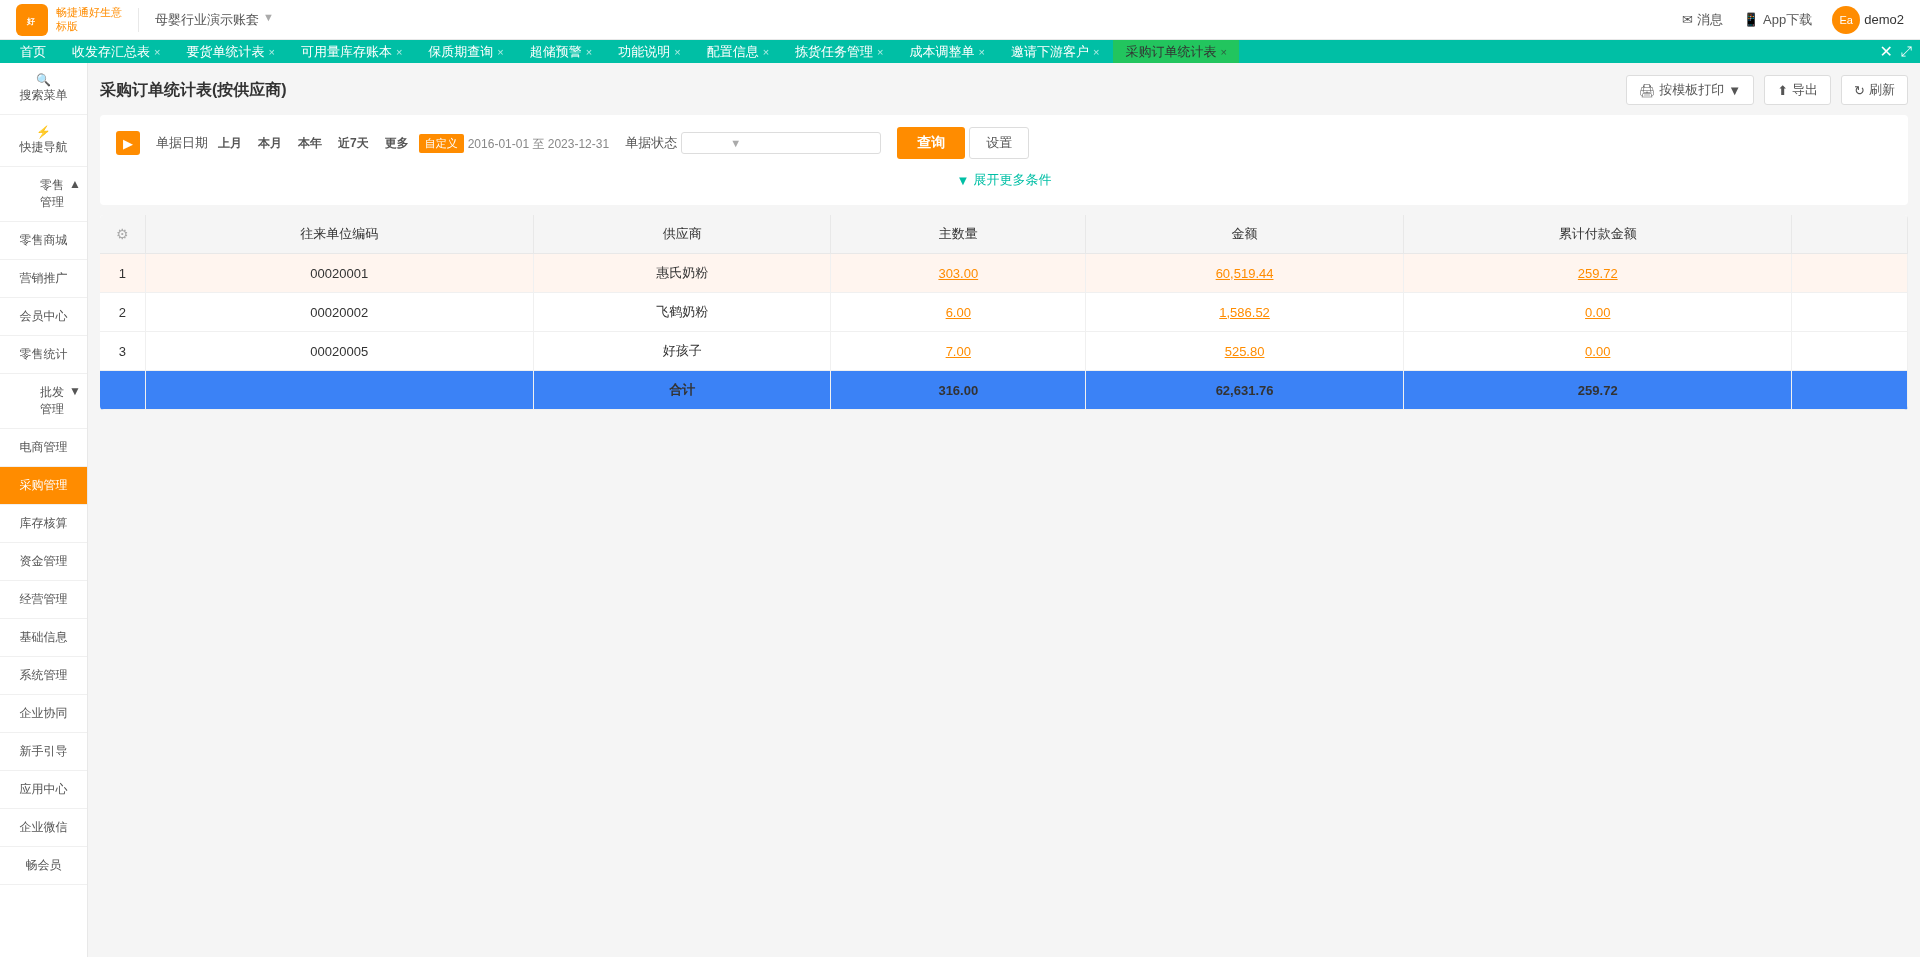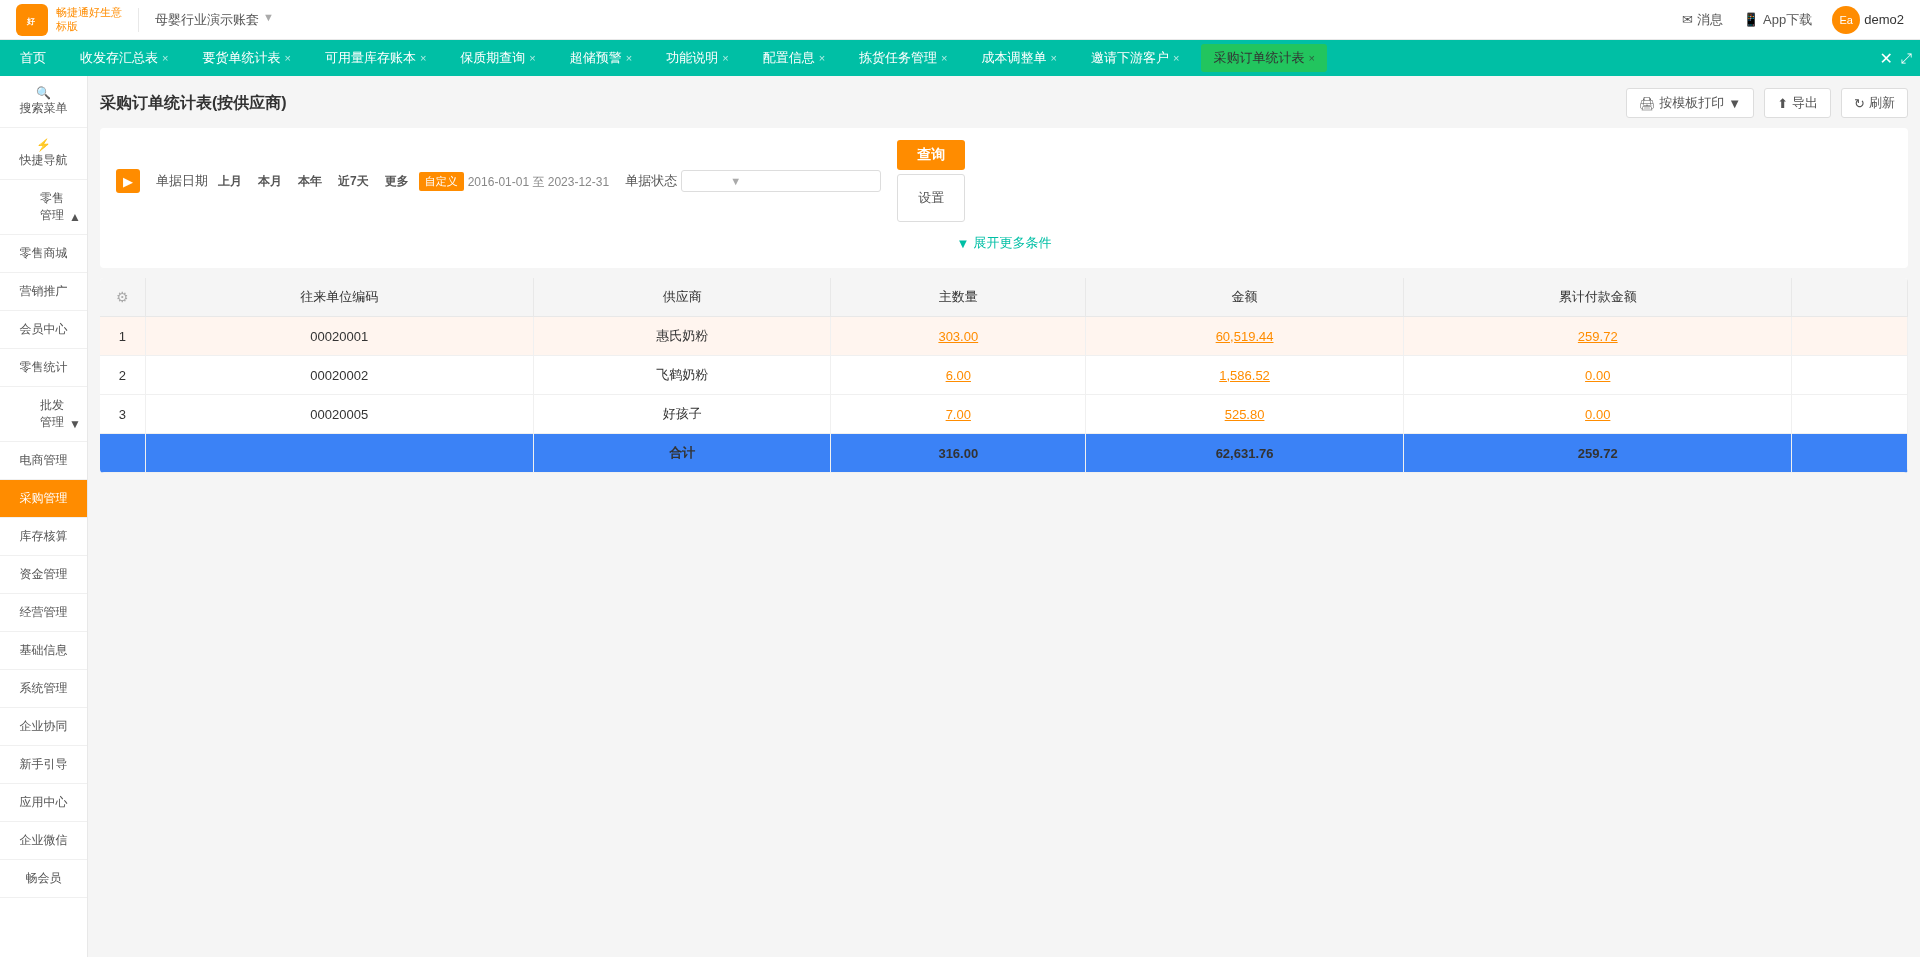--- a/index.html
+++ b/index.html
@@ -64,25 +64,25 @@
       align-items: center;
       justify-content: center;
       color: white;
       font-size: 11px;
     }
     .user-name { color: #333; font-size: 13px; }
 
     
     .nav-tabs {
       background: #00bfa5;
-      height: 36px;
+      height: 23px;
       display: flex;
       align-items: center;
       padding: 0 8px;
-      gap: 10px;
+      gap: 2px;
       flex-shrink: 0;
       overflow-x: auto;
     }
     .nav-tab {
       height: 28px;
       padding: 0 12px;
       display: flex;
       align-items: center;
       gap: 4px;
       color: white;
@@ -127,21 +127,21 @@
       padding: 10px 6px;
       text-align: center;
       cursor: pointer;
       color: #555;
       font-size: 12px;
       border-bottom: 1px solid #f0f0f0;
     }
     .sidebar-item.active { background: #ff8c00; color: white; }
     .sidebar-item.has-arrow {
       display: flex;
-      align-items: flex-end;
+      align-items: flex-start;
       justify-content: center;
       gap: 2px;
       padding-left: 37px;
     }
 
     
     .content-area {
       flex: 1;
       overflow: auto;
       background: #f5f5f5;
@@ -286,31 +286,31 @@
       padding: 6px 20px;
       background: #ff8c00;
       color: white;
       border: none;
       border-radius: 3px;
       cursor: pointer;
       font-size: 14px;
       font-weight: bold;
     }
     .btn-settings {
-      padding: 14px 16px;
+      padding: 6px 16px;
       background: white;
       color: #555;
       border: 1px solid #ddd;
       border-radius: 3px;
       cursor: pointer;
       font-size: 13px;
     }
     .query-actions {
       display: flex;
-      flex-direction: column;
+      flex-direction: row;
       gap: 4px;
     }
     .expand-row {
       display: flex;
       justify-content: center;
       margin-top: 8px;
     }
     .toggle-icon {
       width: 24px;
       height: 24px;

